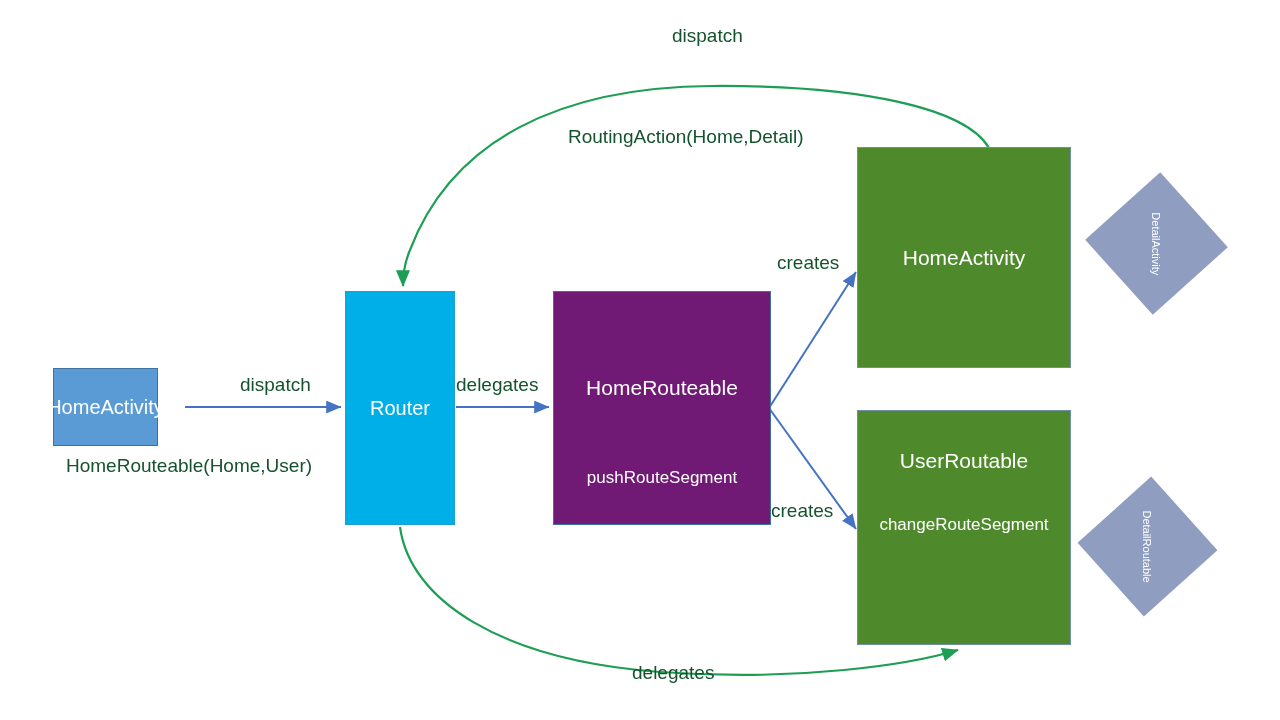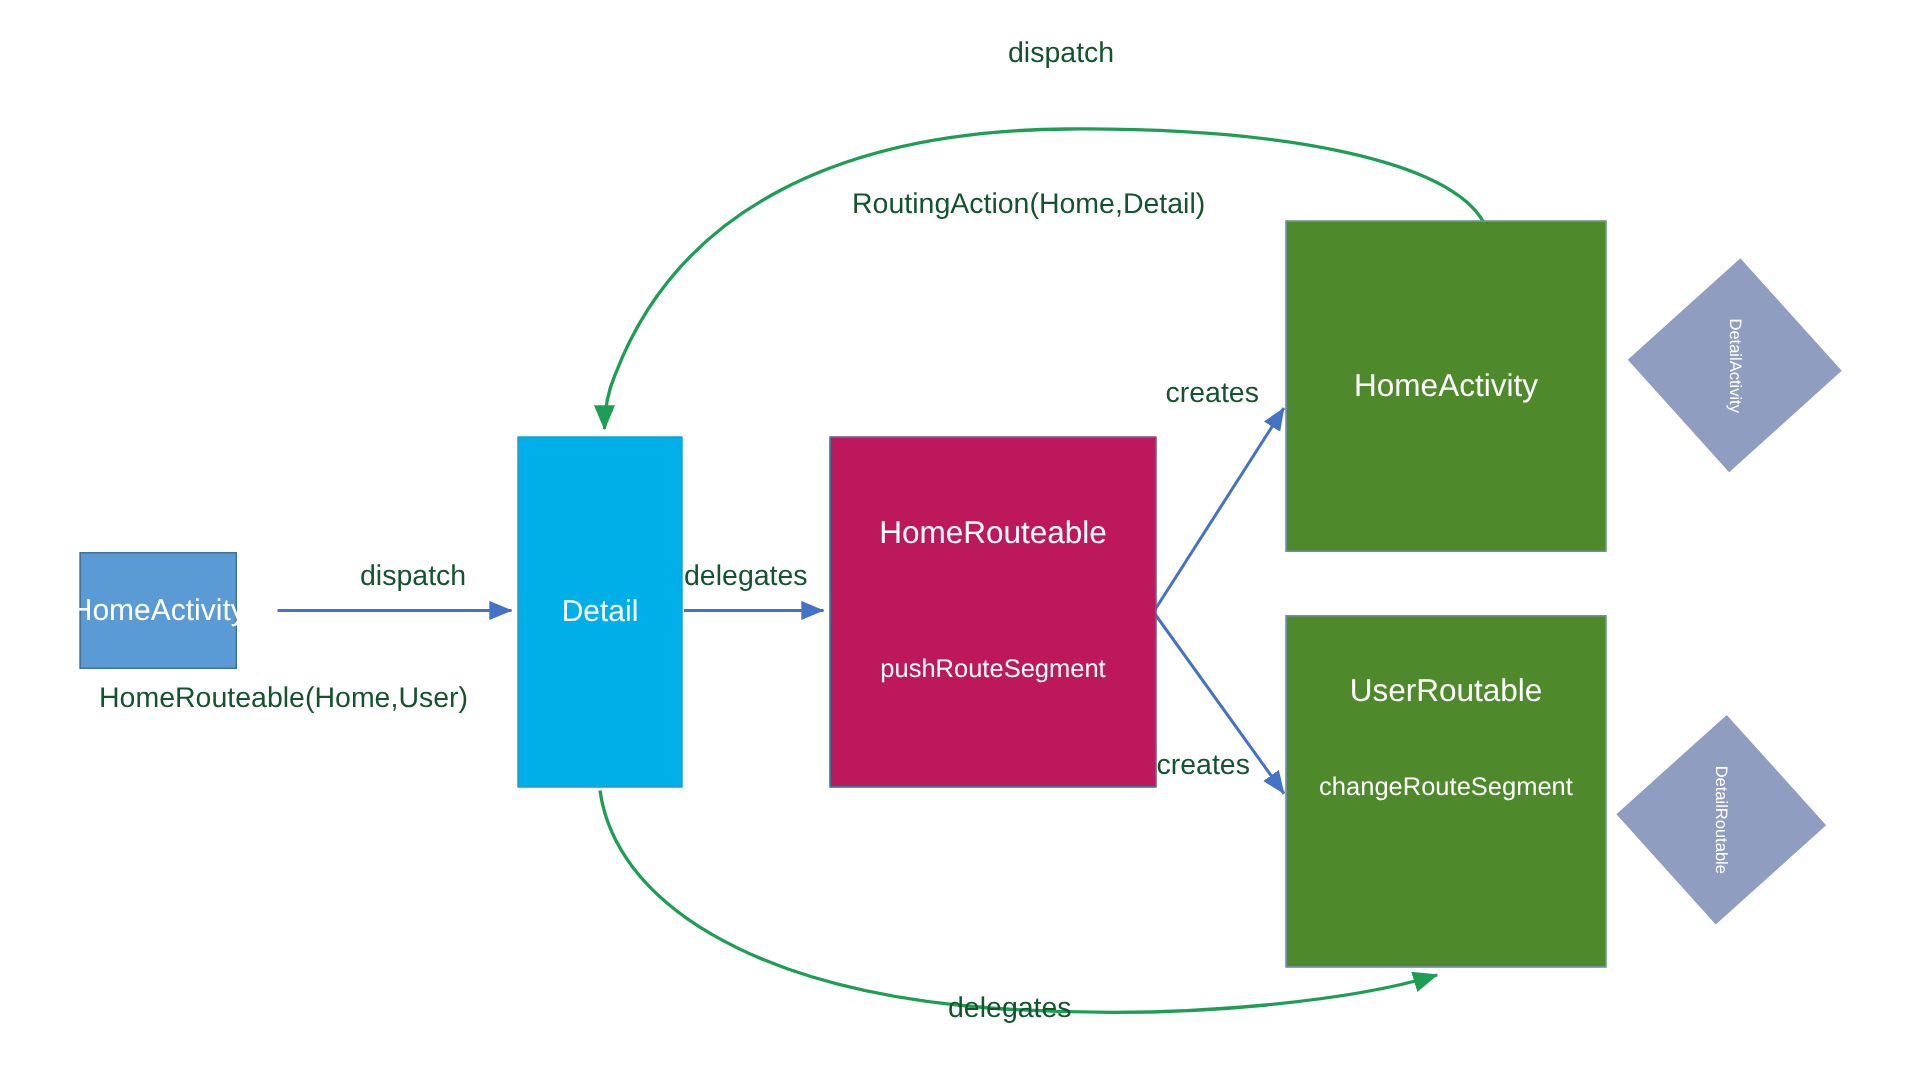--- a/index.html
+++ b/index.html
@@ -56,24 +56,24 @@
   #node-router {
     left: 345px; top: 291px; width: 110px; height: 234px;
     background: #00AEE8;
     border: 1px solid #1a9fd0;
     justify-content: center;
   }
   #node-router .title { font-size: 20px; }
 
   #node-homerouteable {
     left: 553px; top: 291px; width: 218px; height: 234px;
-    background: #be185d;
+    background: #701a75;
     border: 1px solid #41719C;
     justify-content: flex-start;
-    padding-top: 52px;
+    padding-top: 84px;
   }
   #node-homerouteable .sub { margin-top: 70px; }
 
   #node-useractivity {
     left: 857px; top: 147px; width: 214px; height: 221px;
     background: #4E8A2C;
     border: 1px solid #6f8fa8;
     justify-content: center;
   }
 
@@ -156,21 +156,21 @@
     <path d="M 989 148 C 966 108 860 85 712 86 C 560 87 452 140 410 250 C 404 264 403 275 403 286" fill="none" stroke="#1E9E55" stroke-width="2.2" marker-end="url(#arrow-green)"></path>
 
     <path d="M 400 527 C 410 600 500 660 660 672 C 800 682 912 664 958 650" fill="none" stroke="#1E9E55" stroke-width="2.2" marker-end="url(#arrow-green)"></path>
   </svg>
 
   <div class="node" id="node-homeactivity">
     <span class="title">HomeActivity</span>
   </div>
 
   <div class="node" id="node-router">
-    <span class="title">Detail</span>
+    <span class="title">Router</span>
   </div>
 
   <div class="node" id="node-homerouteable">
     <span class="title">HomeRouteable</span>
     <span class="sub">pushRouteSegment</span>
   </div>
 
   <div class="node" id="node-useractivity">
     <span class="title">HomeActivity</span>
   </div>

